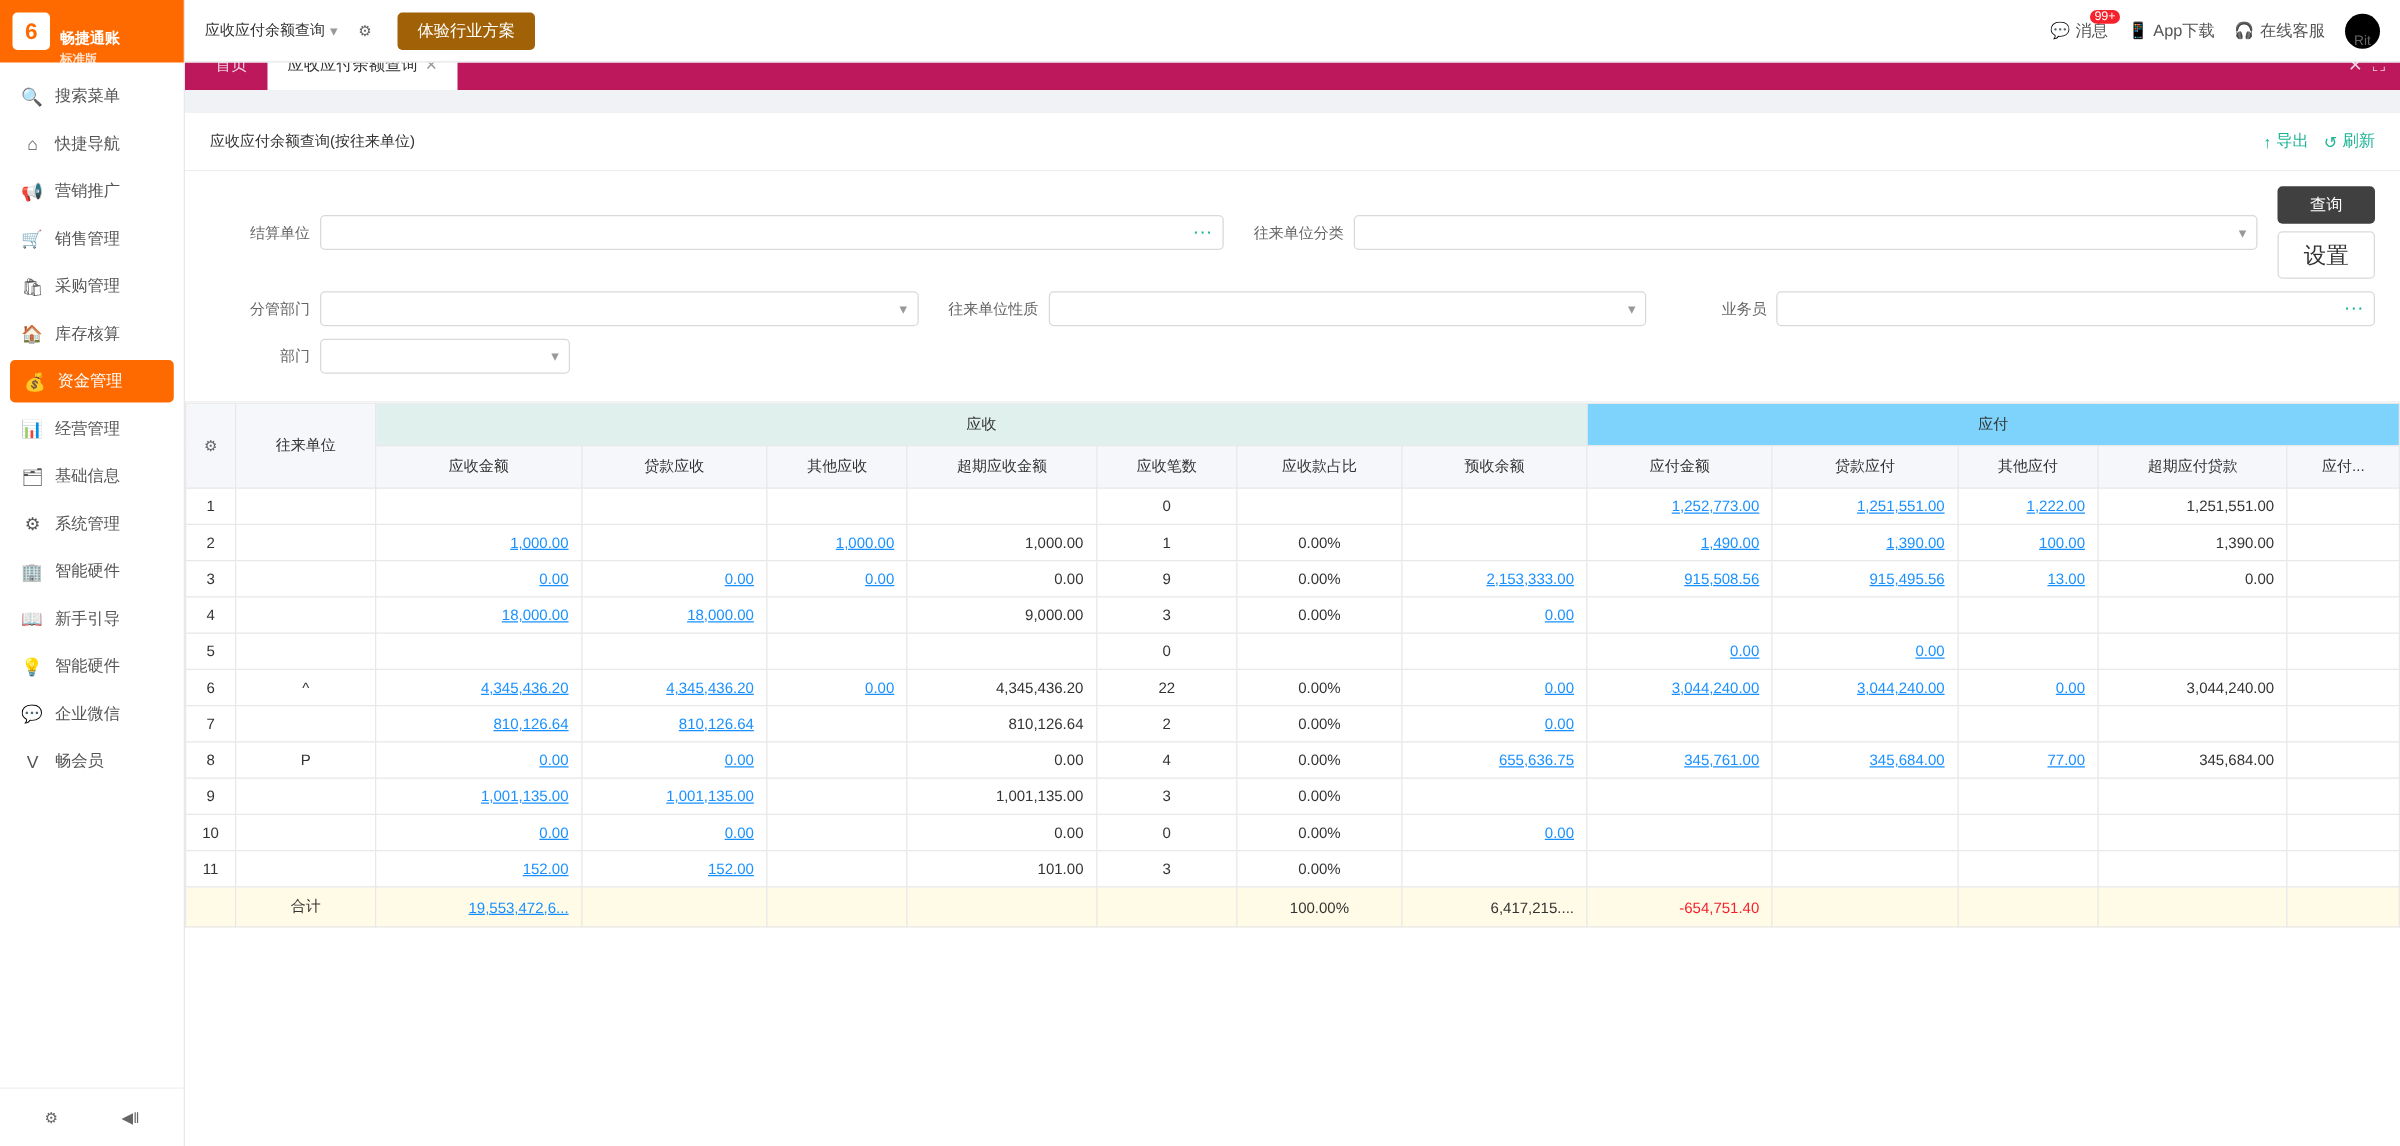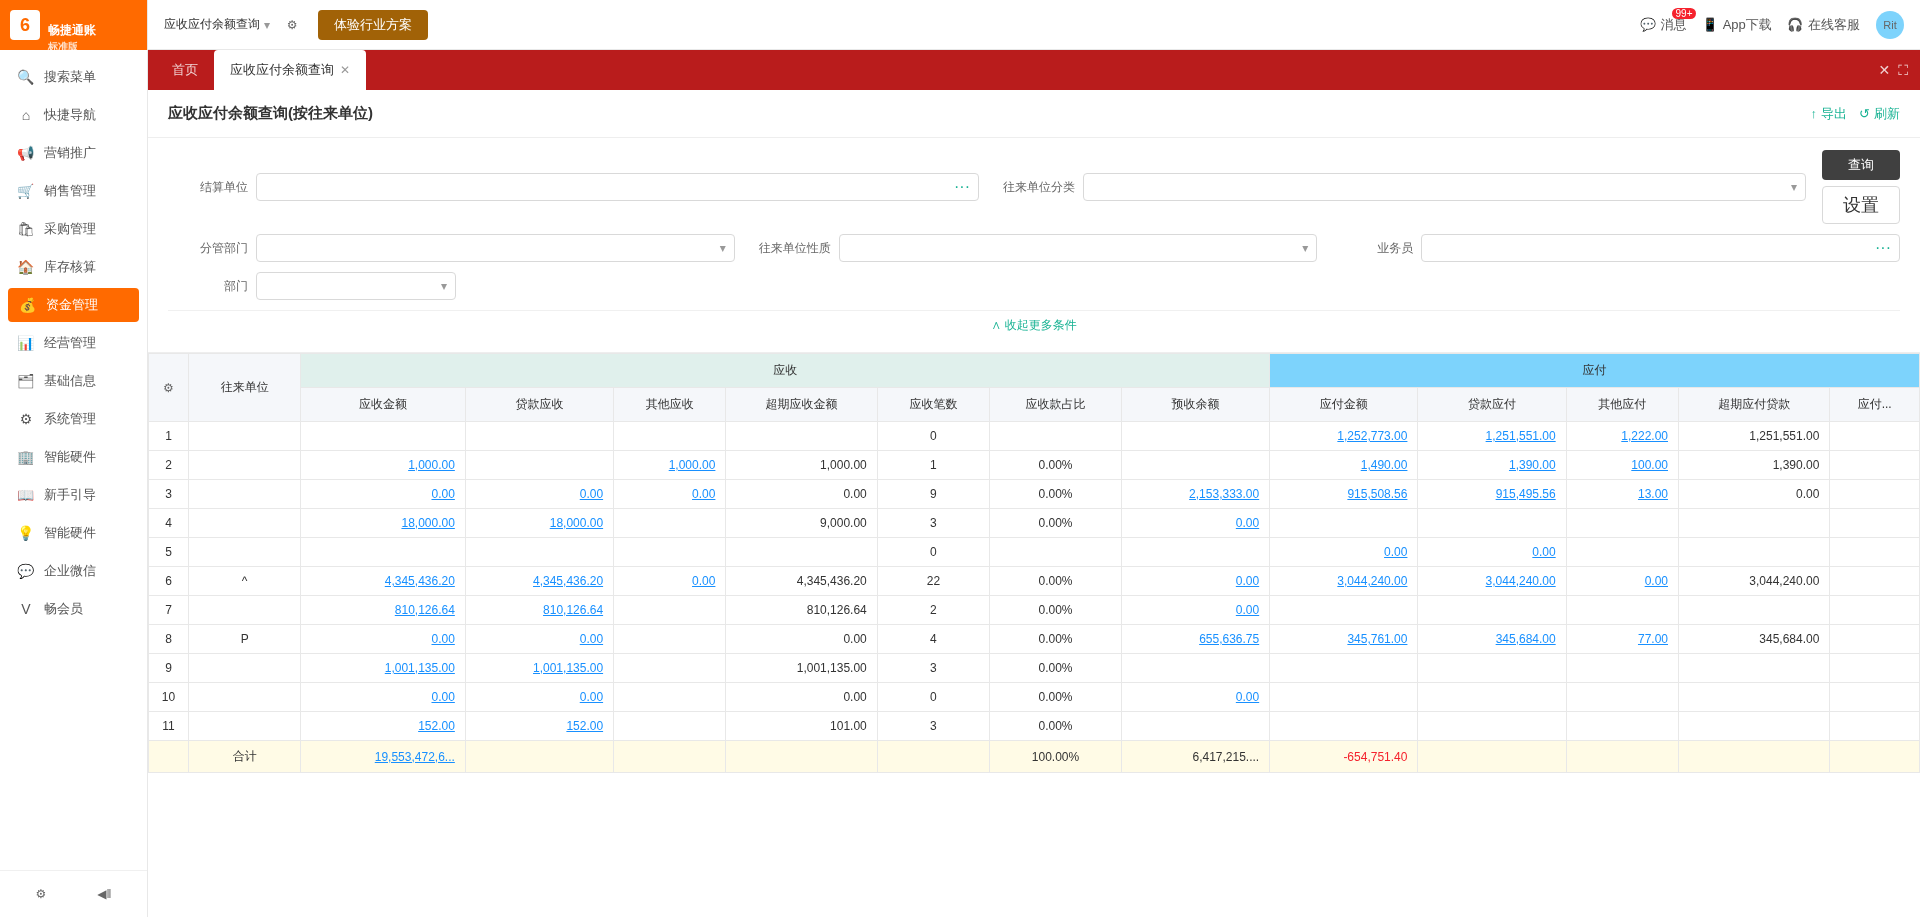--- a/index.html
+++ b/index.html
@@ -53,22 +53,22 @@
     .header-right-item { display: flex; align-items: center; gap: 4px; cursor: pointer; color: #555; font-size: 13px; position: relative; }
     .badge-red {
       background: #f5222d; color: #fff; border-radius: 10px;
       padding: 0 4px; font-size: 10px; min-width: 18px; text-align: center;
       position: absolute; top: -8px; right: -10px;
     }
     .header-avatar { width: 28px; height: 28px; border-radius: 50%; background: #e0e0e0; }
 
     
     .tab-bar {
-      position: fixed; left: 148px; top: 50px; right: 0; height: 40px;
-      background: #b91c1c; display: flex; align-items: center;
+      position: fixed; left: 148px; top: 32px; right: 0; height: 40px;
+      background: #be185d; display: flex; align-items: center;
       padding: 0 0 0 8px; z-index: 99;
     }
     .tab-item {
       height: 40px; display: flex; align-items: center; padding: 0 16px;
       cursor: pointer; font-size: 13px; color: rgba(255,255,255,0.8);
     }
     .tab-item.active {
       background: #fff; color: #333; border-radius: 4px 4px 0 0;
     }
     .tab-close { margin-left: 6px; font-size: 12px; color: #999; }
@@ -79,21 +79,21 @@
     .main-content {
       position: fixed; left: 148px; top: 90px; right: 0; bottom: 0;
       background: #f5f7fa; overflow: hidden;
     }
 
     
     .page-header {
       background: #fff; padding: 14px 20px 0; border-bottom: 1px solid #eee;
       display: flex; align-items: center; justify-content: space-between;
     }
-    .page-title { font-size: 15px; font-weight: 700; color: #333; padding-bottom: 14px; }
+    .page-title { font-size: 12px; font-weight: 400; color: #333; padding-bottom: 14px; }
     .page-header-right { display: flex; gap: 12px; padding-bottom: 14px; }
     .btn-export, .btn-refresh {
       display: flex; align-items: center; gap: 4px;
       border: none; background: none; cursor: pointer; color: #1ab394; font-size: 13px;
     }
 
     
     .filter-area {
       background: #fff; padding: 12px 20px; border-bottom: 1px solid #eee;
     }
@@ -268,21 +268,21 @@
       <span class="badge-red">99+</span>
     </div>
     <div class="header-right-item">
       <span>📱</span>
       <span>App下载</span>
     </div>
     <div class="header-right-item">
       <span>🎧</span>
       <span>在线客服</span>
     </div>
-    <div class="header-avatar" style="background:#7dd3fc; border-radius:50%; width:28px;height:28px;display:flex;align-items:center;justify-content:center;font-size:11px;color:#666;">
+    <div class="header-avatar" style="background:#000000; border-radius:50%; width:28px;height:28px;display:flex;align-items:flex-end;justify-content:center;font-size:11px;color:#666;">
       <span>Rit</span>
     </div>
   </div>
 </div>
 
 <div class="tab-bar">
   <div class="tab-item">
     <span>首页</span>
   </div>
   <div class="tab-item active">
@@ -366,21 +366,20 @@
           <div class="filter-field">
             <span class="filter-field-label">部门</span>
             <div class="filter-input" style="max-width:200px;">
               <span></span>
               <span class="filter-input-arrow">▾</span>
             </div>
           </div>
         </div>
       </div>
     </div>
-    <div class="collapse-more">∧ 收起更多条件</div>
   </div>
 
   <div class="table-container">
     <div class="table-wrap">
       <table>
         <thead>
           <tr>
             <th rowspan="2" class="col-no">
               <span class="table-gear">⚙</span>
             </th>

